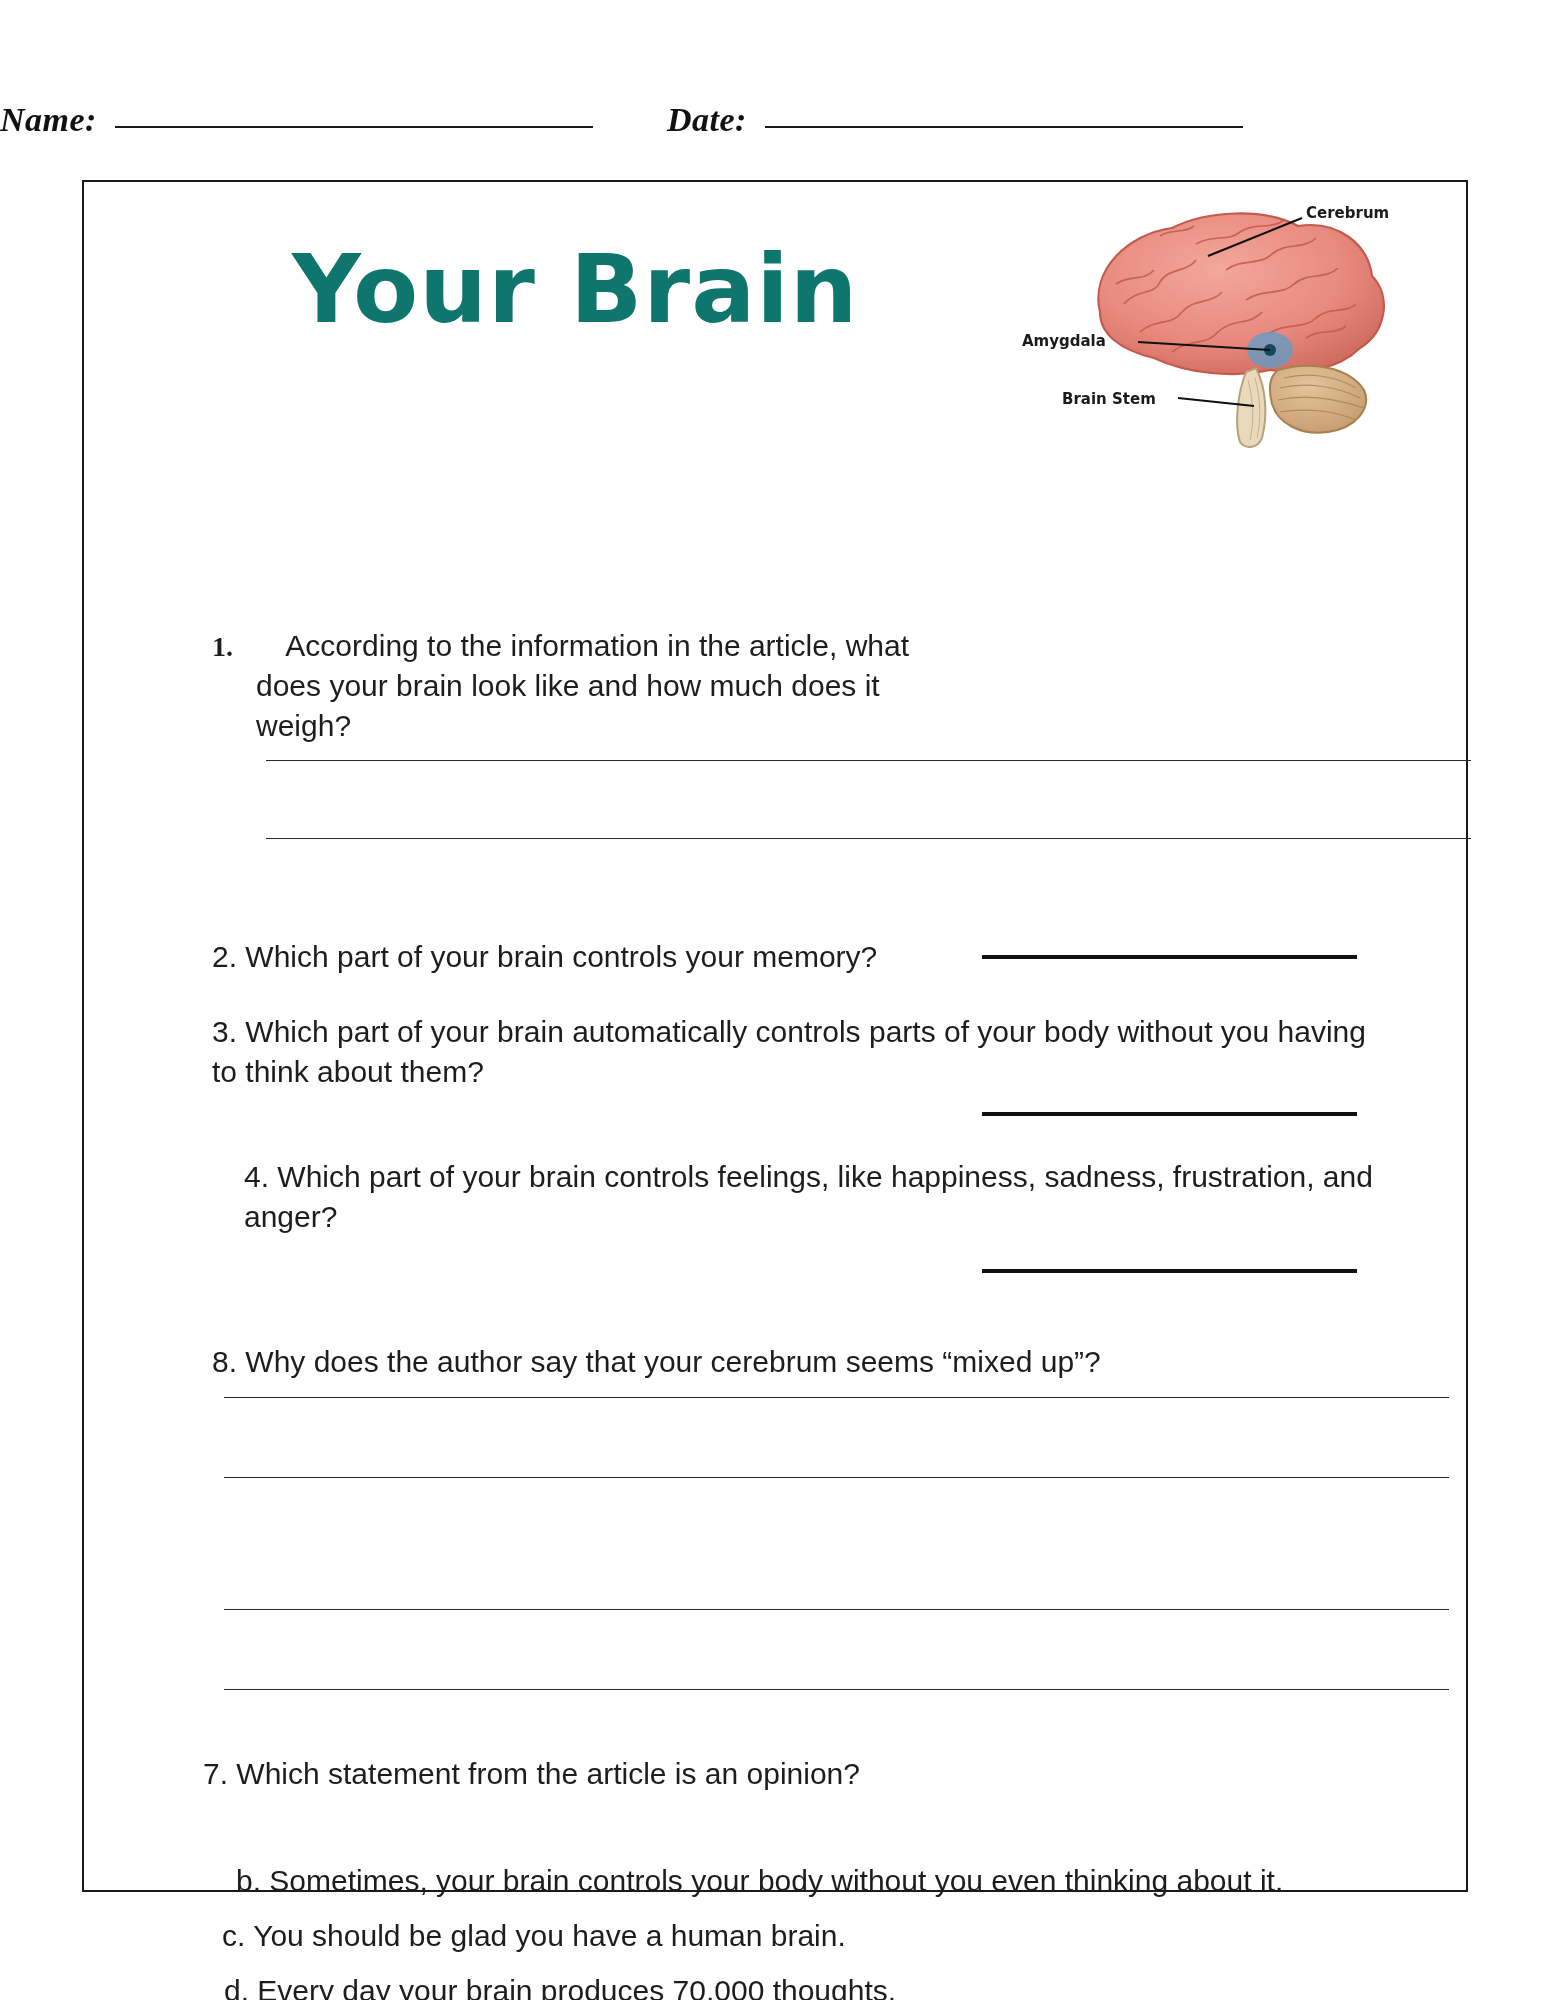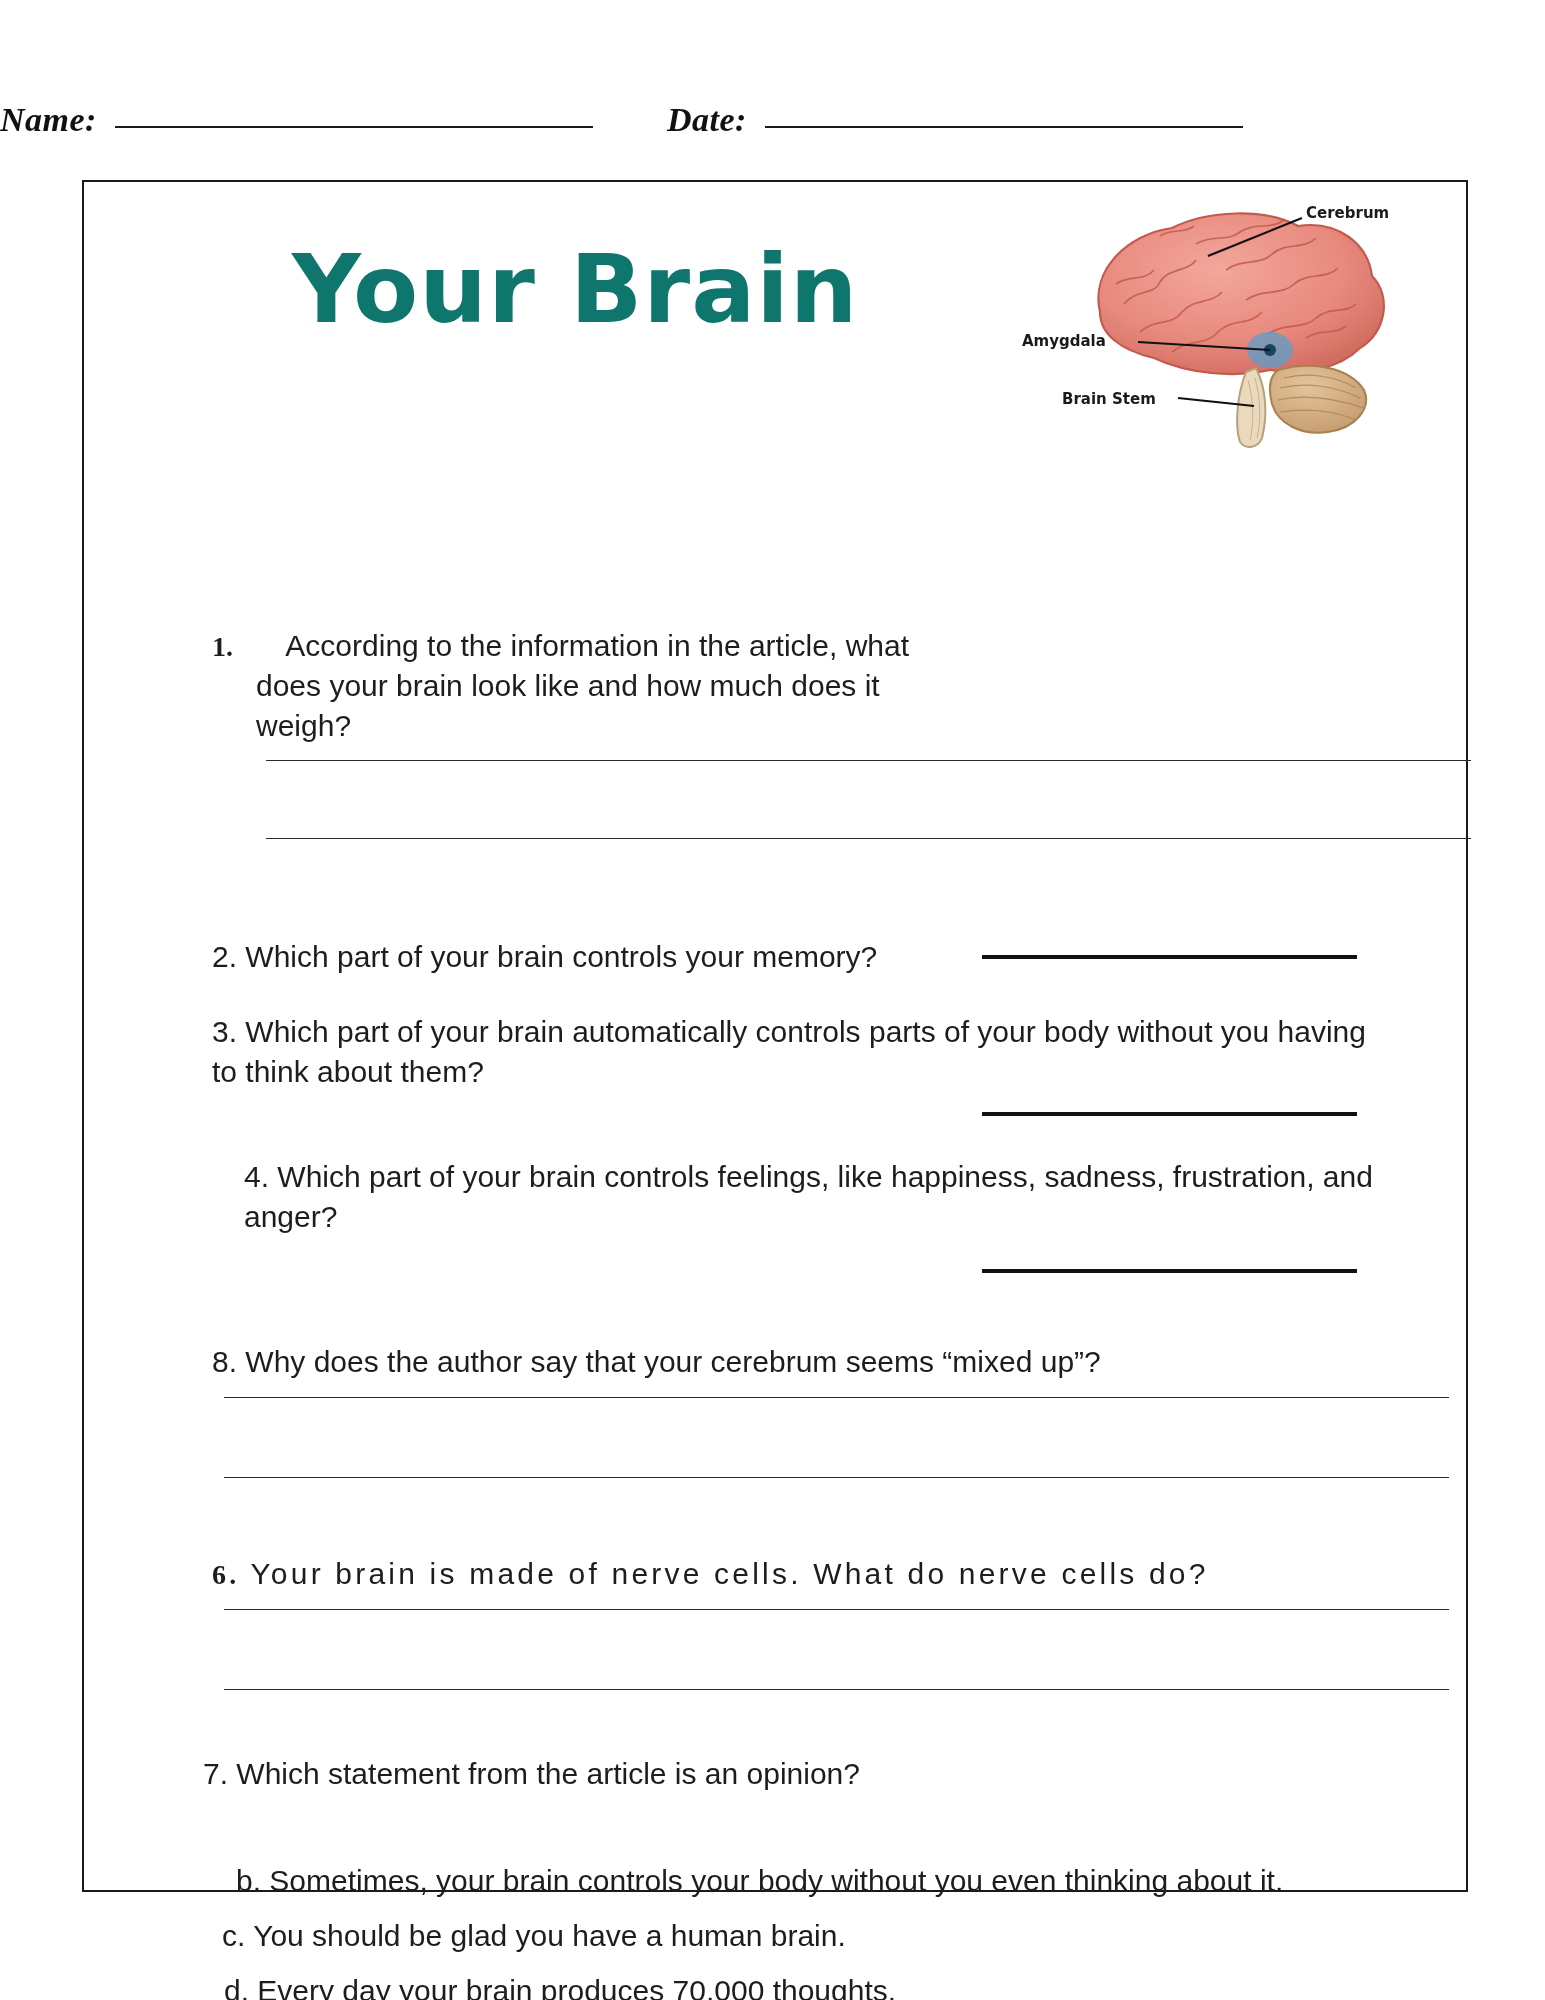--- a/index.html
+++ b/index.html
@@ -252,24 +252,20 @@
   <div class="q q3">3. Which part of your brain automatically controls parts of your body without you having to think about them?</div>
   <div class="short-rule sr3"></div>
 
   <div class="q q4">4. Which part of your brain controls feelings, like happiness, sadness, frustration, and anger?</div>
   <div class="short-rule sr4"></div>
 
   <div class="q q5">8. Why does the author say that your cerebrum seems “mixed up”?</div>
   <div class="long-rule r5a"></div>
   <div class="long-rule r5b"></div>
 
-  <div class="q q6">
-    <span class="q-num-serif">6.</span>
-    <span>Your brain is made of nerve cells. What do nerve cells do?</span>
-  </div>
   <div class="long-rule r6a"></div>
   <div class="long-rule r6b"></div>
 
   <div class="q q7">7. Which statement from the article is an opinion?</div>
   <div class="choice choice-b">b. Sometimes, your brain controls your body without you even thinking about it.</div>
   <div class="choice choice-c">c. You should be glad you have a human brain.</div>
   <div class="choice choice-d">d. Every day your brain produces 70,000 thoughts.</div>
 
 </div>
 

